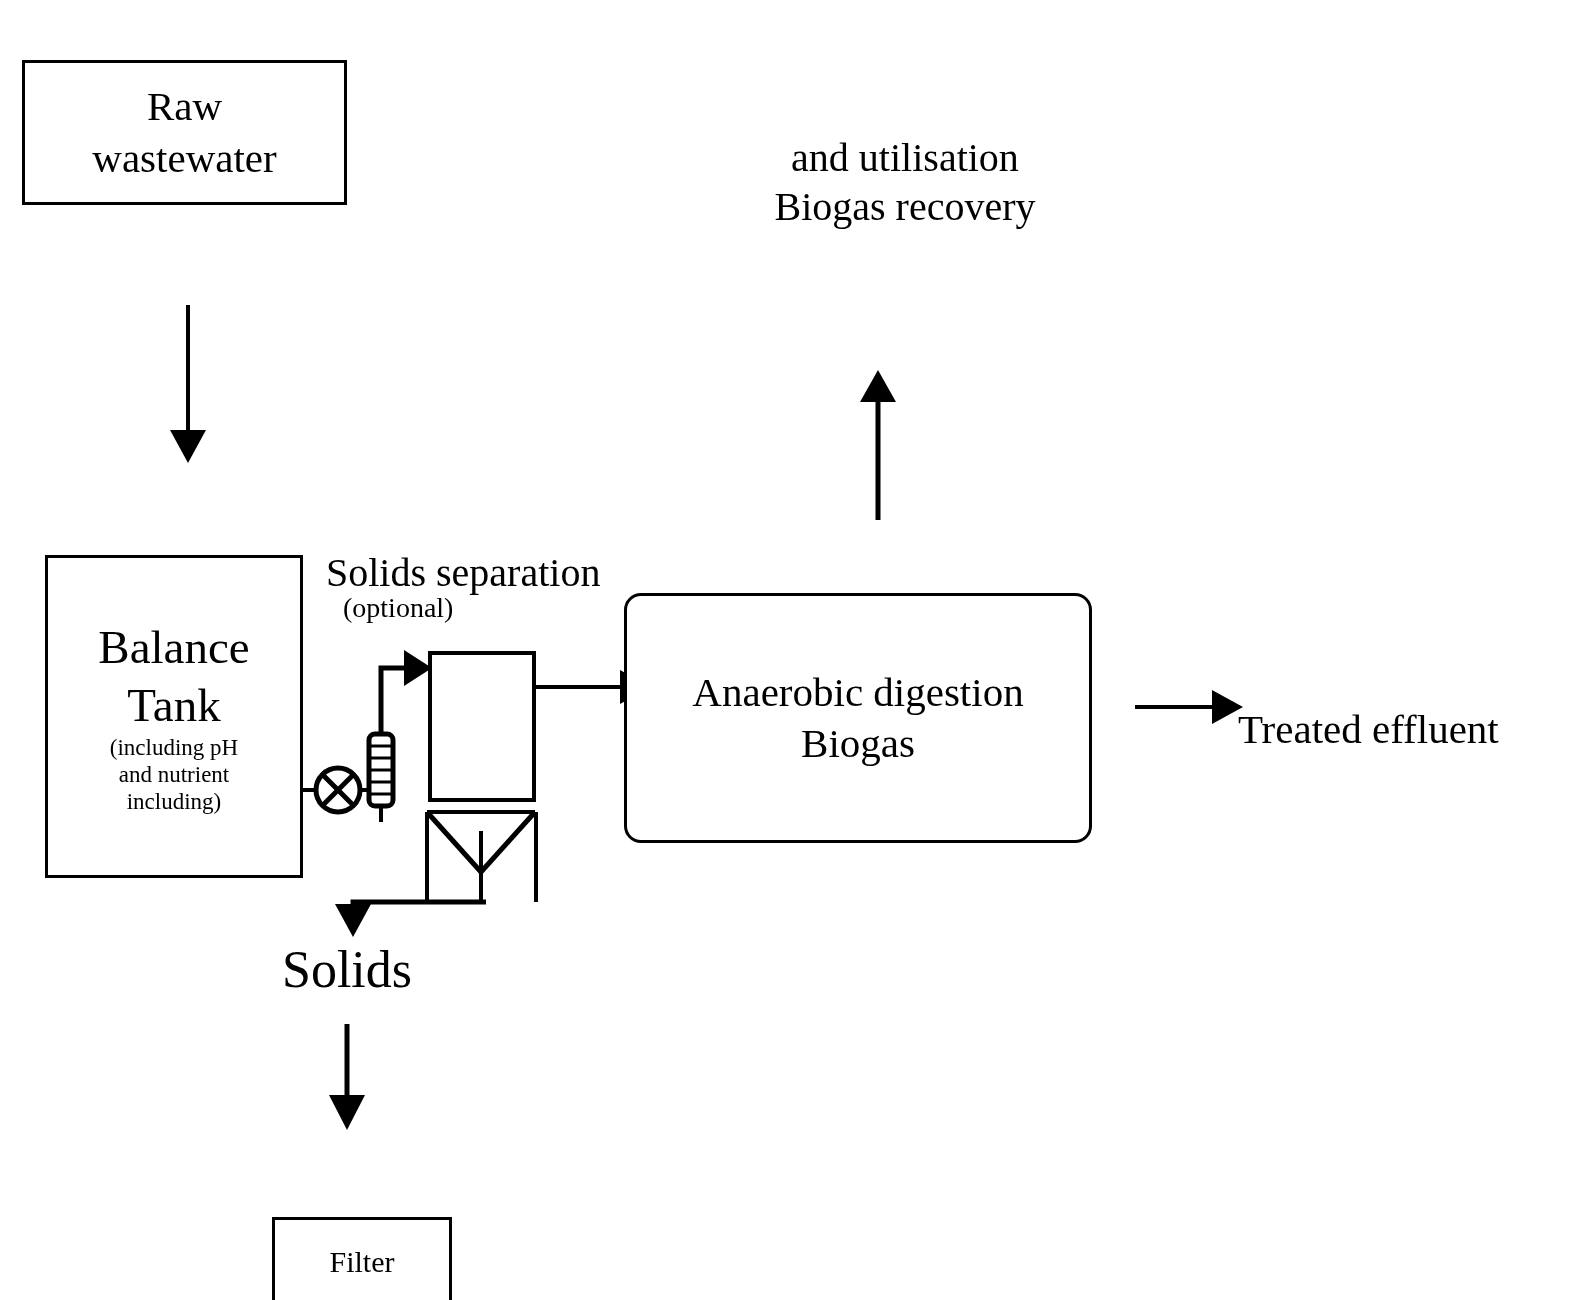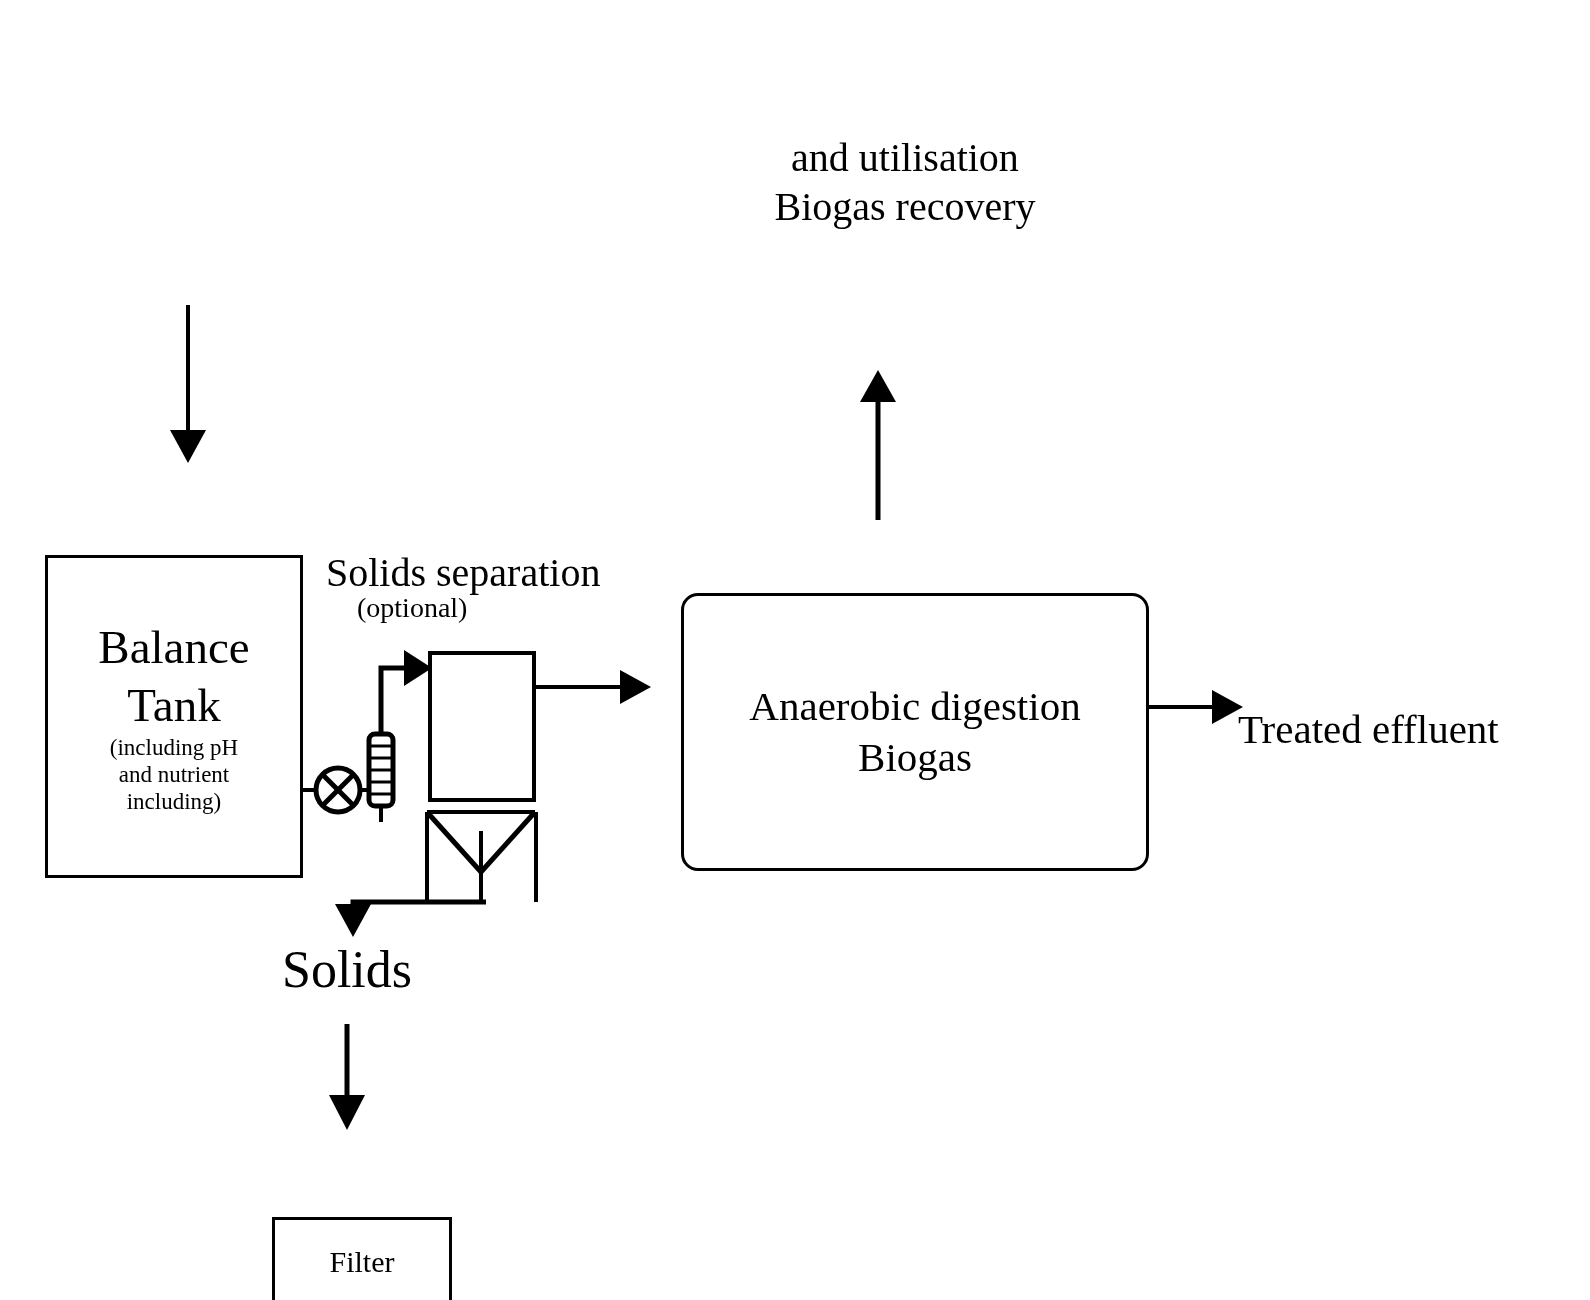--- a/index.html
+++ b/index.html
@@ -44,21 +44,21 @@
     line-height: 1.22;
     white-space: nowrap;
   }
   .lbl-line { display: block; }
   .t-raw      { font-size: 41px; }
   .t-balance  { font-size: 47px; }
   .t-balance-sub { font-size: 23px; line-height: 1.16; }
   .t-reactor  { font-size: 41px; }
   .t-biogas   { font-size: 40px; }
   .t-sepsep   { font-size: 40px; margin-top: 10px; }
-  .t-optional { font-size: 28px; margin-left: 14px; }
+  .t-optional { font-size: 28px; }
   .t-solids   { font-size: 52px; }
   .t-effluent { font-size: 41px; }
   .t-filter   { font-size: 30px; }
 </style>
 </head>
 <body>
 
 <div id="diagram-root">
 
   <svg id="flow-svg" viewBox="0 0 1590 1300">
@@ -135,30 +135,34 @@
       <line x1="347" y1="1024" x2="347" y2="1095" stroke="#000" stroke-width="5"></line>
       <path d="M329,1095 L365,1095 L347,1130 Z" fill="#000"></path>
     </g>
 
     <g>
       <line x1="1135" y1="707" x2="1212" y2="707" stroke="#000" stroke-width="4"></line>
       <path d="M1212,690 L1212,724 L1243,707 Z" fill="#000"></path>
     </g>
   </svg>
 
+  <div class="node-box t-raw" style="left:22px; top:60px; width:325px; height:145px;">
+    <span class="lbl-line">Raw</span>
+    <span class="lbl-line">wastewater</span>
+  </div>
 
   <div class="node-box" style="left:45px; top:555px; width:258px; height:323px;">
     <span class="lbl-line t-balance">Balance</span>
     <span class="lbl-line t-balance">Tank</span>
     <span class="lbl-line t-balance-sub">(including pH</span>
     <span class="lbl-line t-balance-sub">and nutrient</span>
     <span class="lbl-line t-balance-sub">including)</span>
   </div>
 
-  <div class="node-box t-reactor" style="left:681px; top:593px; width:468px; height:278px;border-radius:17px;">
+  <div class="node-box t-reactor" style="left:624px; top:593px; width:468px; height:250px;border-radius:17px;">
     <span class="lbl-line">Anaerobic digestion</span>
     <span class="lbl-line">Biogas</span>
   </div>
 
   <div class="node-box t-filter" style="left:272px; top:1217px; width:180px; height:90px;">
     <span class="lbl-line">Filter</span>
   </div>
 
   <div class="free-label t-biogas" style="left:705px; top:134px; width:400px;">
     <span class="lbl-line">and utilisation</span>

